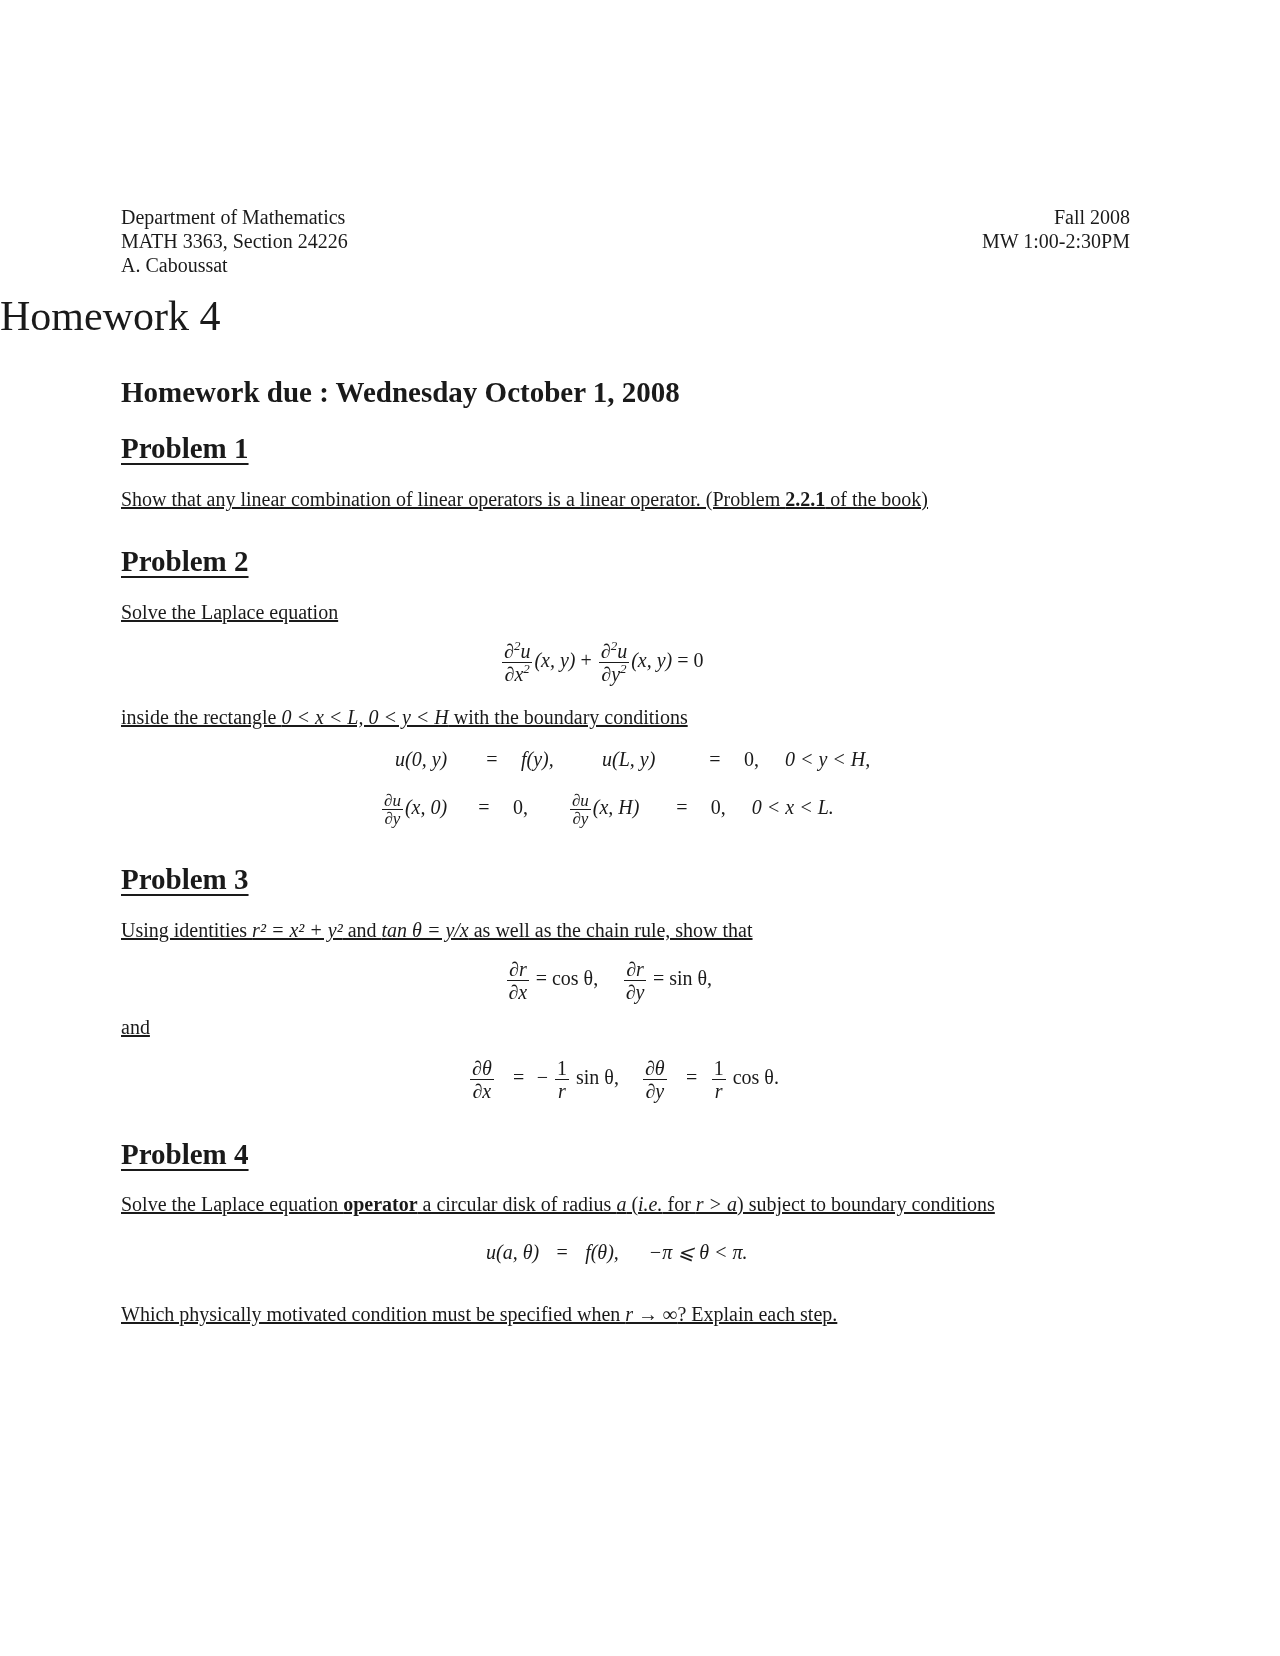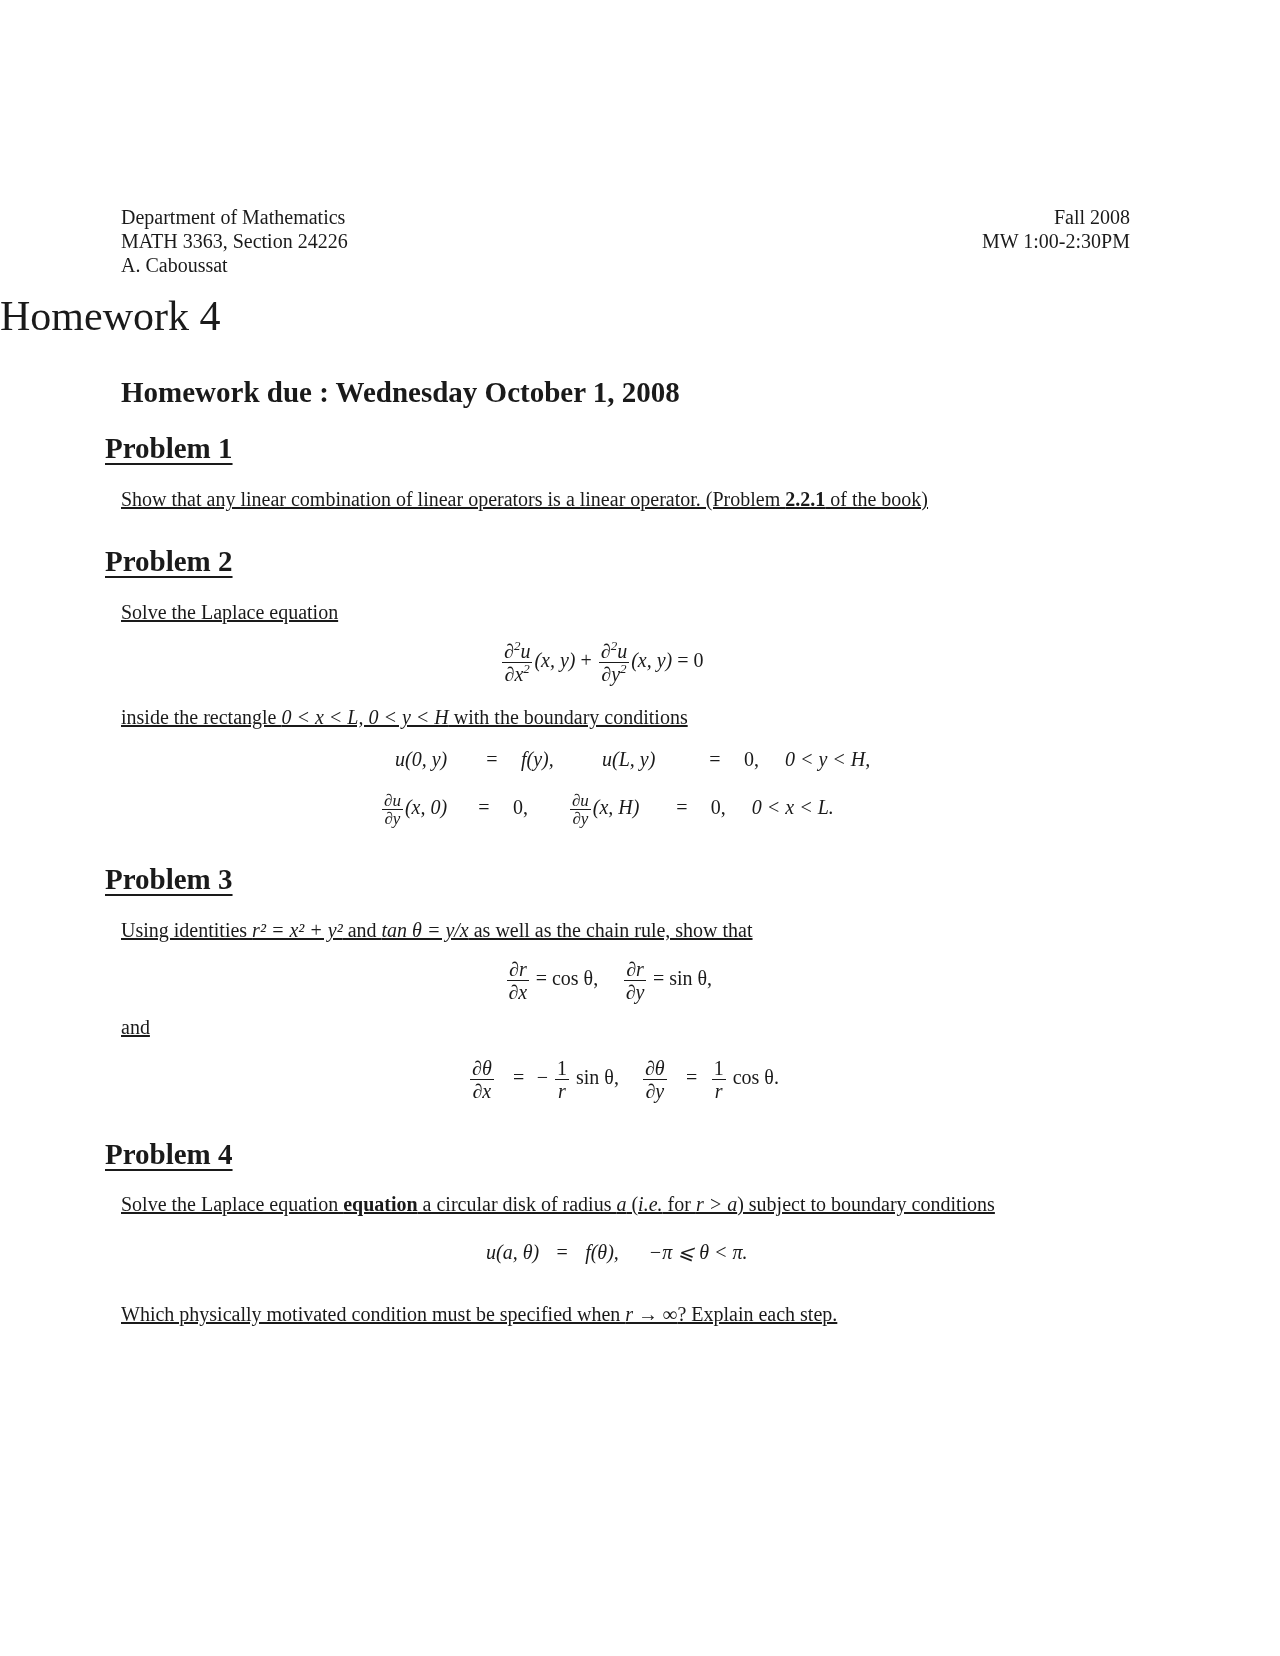--- a/index.html
+++ b/index.html
@@ -7,21 +7,21 @@
          font-family: "DejaVu Serif", "Liberation Serif", serif; color: #1a1a1a; }
   .abs { position: absolute; }
   .rm { font-family: "Liberation Serif", "DejaVu Serif", serif; font-size: 20px; line-height: 24px; }
   .it { font-style: italic; }
   .b { font-weight: bold; }
   .hdr-left { left: 121px; top: 205px; }
   .hdr-right { right: 150px; top: 205px; text-align: right; margin-left: 9px; }
   .title { left: 0; width: 1250px; top: 292px;
            font-family: "Liberation Serif", serif; font-size: 42px; line-height: 48px; font-weight: normal; }
   .due { left: 121px; top: 375px; font-family: "Liberation Serif", serif; font-weight: bold; font-size: 29px; line-height: 34px; }
-  .ph { left: 105px; font-family: "Liberation Serif", serif; font-weight: bold; font-size: 29px; line-height: 34px;
+  .ph { left: 121px; font-family: "Liberation Serif", serif; font-weight: bold; font-size: 29px; line-height: 34px;
         text-decoration: underline; text-decoration-thickness: 2px; text-underline-offset: 5px; }
   .txt { left: 121px; text-decoration: underline; }
   .frac { display: inline-flex; flex-direction: column; align-items: center; vertical-align: middle; margin: 0 2px; }
   .frac .num { border-bottom: 1.3px solid #1a1a1a; padding: 0 2px; line-height: 22px; }
   .frac .den { line-height: 22px; }
   .frac.small { font-size: 17px; }
   .frac.small .num, .frac.small .den { line-height: 17px; }
   .eq { font-family: "Liberation Serif", serif; font-size: 20px; white-space: nowrap; }
   .gap { display: inline-block; }
   sup { font-size: 13px; line-height: 0; }
@@ -128,21 +128,21 @@
     </span>
   <span style="display:inline-block;width:36px;text-align:center;">=</span><span class="frac">
       <span class="num">1</span>
       <span class="den it">r</span>
     </span>
   <span>cos θ.</span>
 </div>
 
 <div class="abs ph" style="top:1137px;">Problem 4</div>
 <div class="abs rm txt" style="top:1192px;">
-  <span>Solve the Laplace equation </span><span class="b">equation</span><span> a circular disk of radius </span><span class="it">a</span><span> (</span><span class="it">i.e.</span><span> for </span><span class="it">r &gt; a</span><span>) subject to boundary conditions</span>
+  <span>Solve the Laplace equation </span><span class="b">operator</span><span> a circular disk of radius </span><span class="it">a</span><span> (</span><span class="it">i.e.</span><span> for </span><span class="it">r &gt; a</span><span>) subject to boundary conditions</span>
 </div>
 
 <div class="abs eq" style="left:478px; top:1240px;margin-left:8px;">
   <span class="it">u(a, θ)</span>
   <span style="display:inline-block;width:36px;text-align:center;">=</span>
   <span class="it">f(θ),</span>
   <span class="gap" style="width:20px;"></span>
   <span class="it">−π ⩽ θ &lt; π.</span>
 </div>
 

